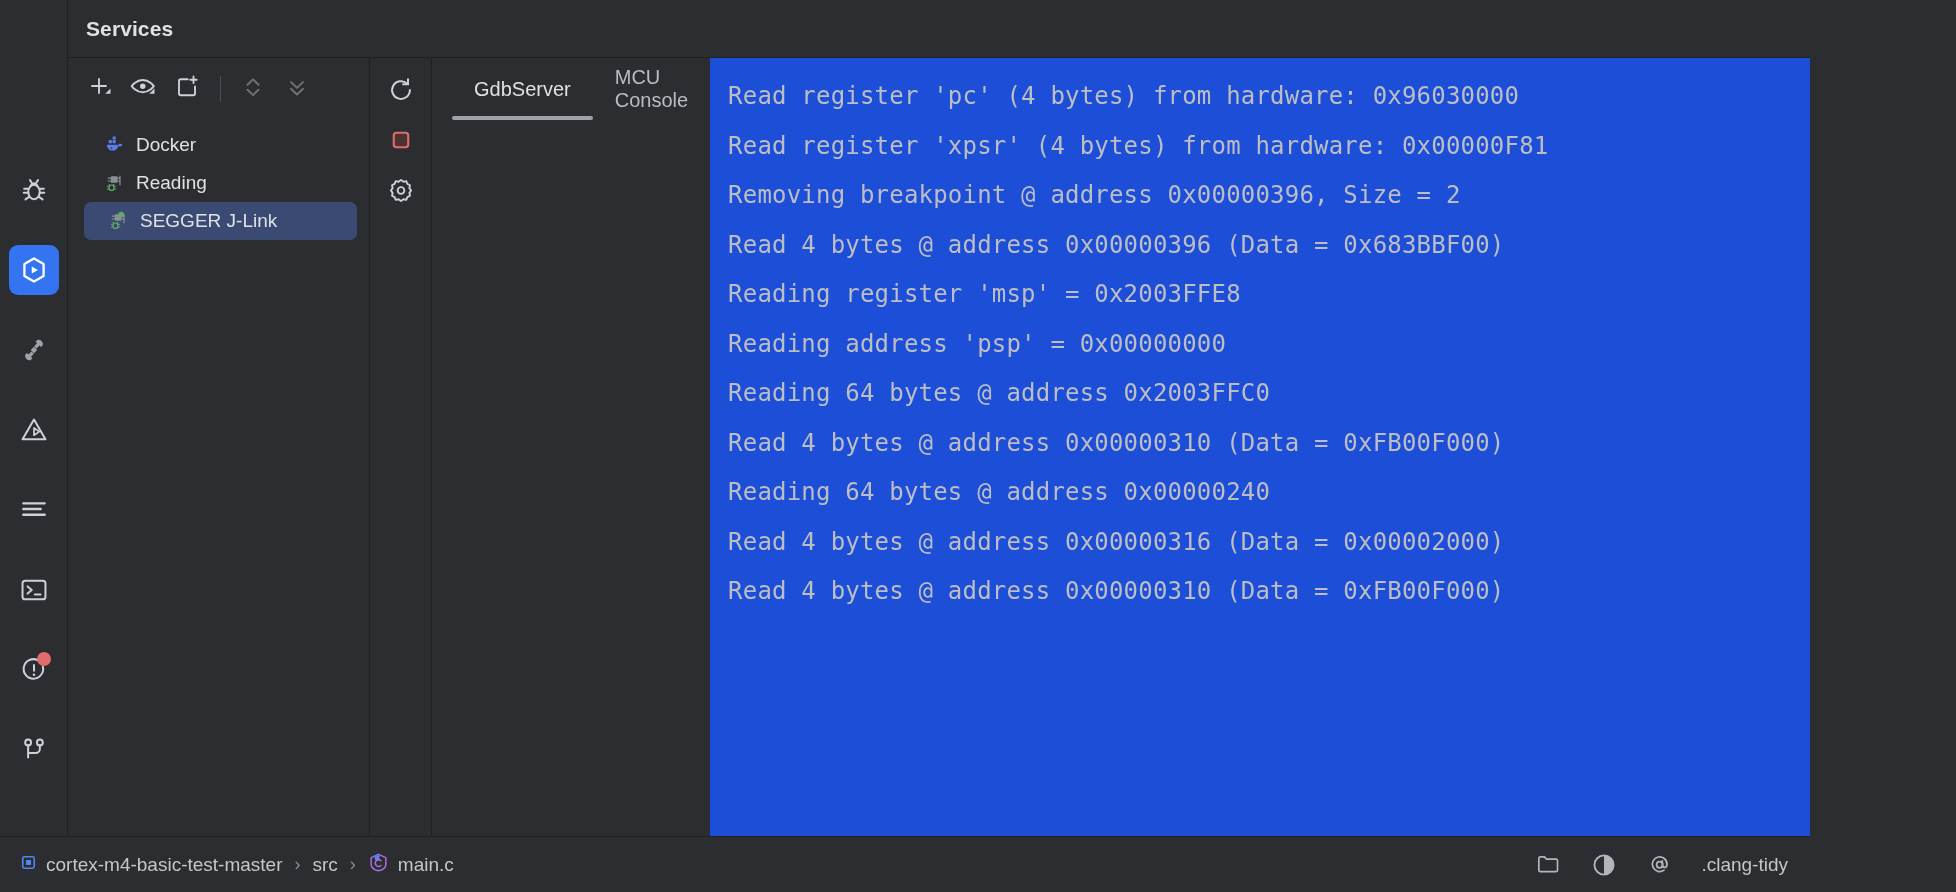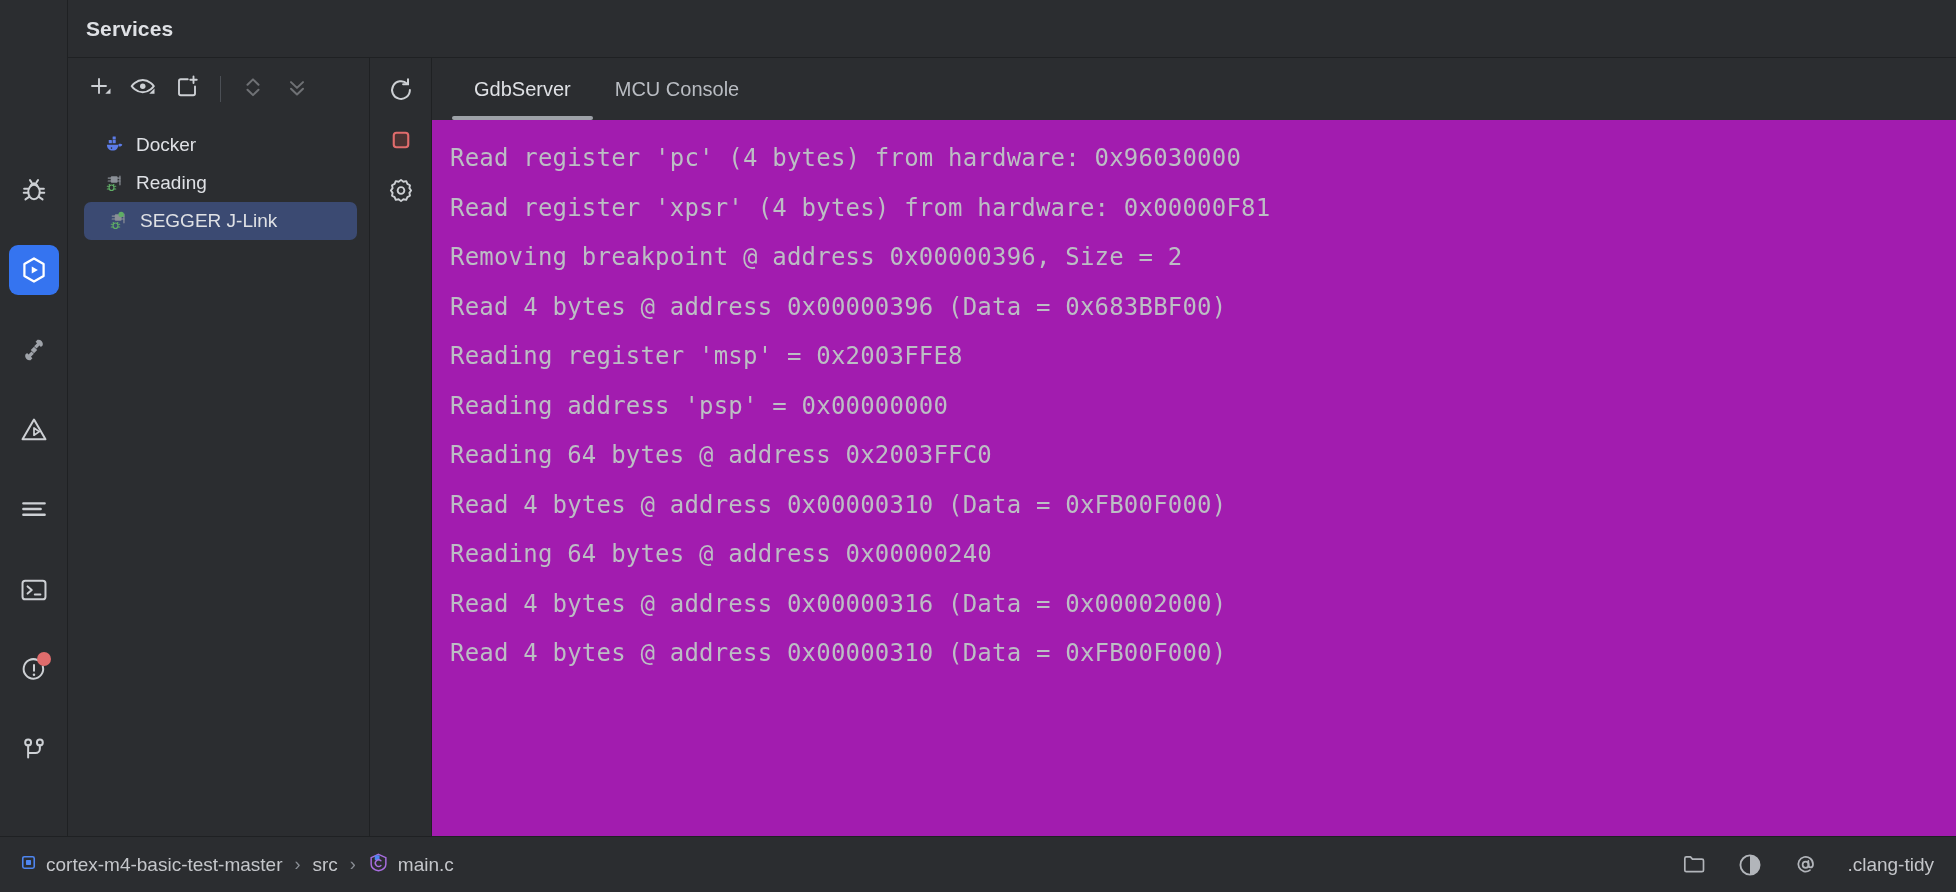--- a/index.html
+++ b/index.html
@@ -7,21 +7,21 @@
   html, body {
     width: 1956px;
     height: 892px;
     overflow: hidden;
     background: #2b2d30;
     font-family: "Liberation Sans", sans-serif;
     -webkit-font-smoothing: antialiased;
   }
   #app {
     position: relative;
-    width: 1956px;
+    width: 1810px;
     height: 892px;
     display: flex;
     flex-direction: column;
     background: #2b2d30;
   }
   .body-row {
     display: flex;
     flex: 1 1 auto;
     min-height: 0;
   }
@@ -181,21 +181,21 @@
     height: 40px;
     display: flex;
     align-items: center;
     justify-content: center;
     border-radius: 6px;
     cursor: pointer;
   }
   .run-main {
     flex: 1 1 auto;
     display: flex;
-    flex-direction: column;
+    flex-direction: row;
     min-width: 0;
   }
   .tabs {
     height: 62px;
     flex: 0 0 62px;
     display: flex;
     align-items: stretch;
     background: #2b2d30;
     padding-left: 20px;
   }
@@ -214,21 +214,21 @@
     position: absolute;
     left: 0;
     right: 0;
     bottom: 0;
     height: 4px;
     background: #9ea2a8;
     border-radius: 2px;
   }
   .console {
     flex: 1 1 auto;
-    background: #a21caf;
+    background: #1d4ed8;
     overflow: hidden;
     padding: 14px 0 0 18px;
     min-height: 0;
   }
   .console-line {
     font-family: "DejaVu Sans Mono", "Liberation Mono", monospace;
     font-size: 24px;
     line-height: 49.5px;
     color: #bcbec4;
     white-space: pre;

